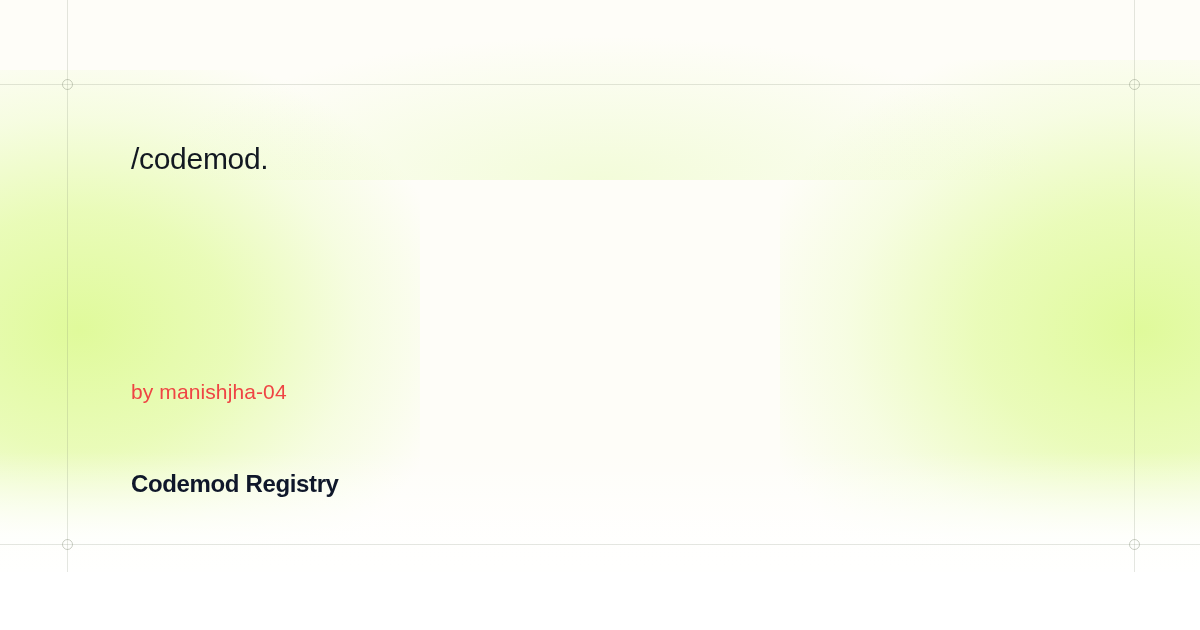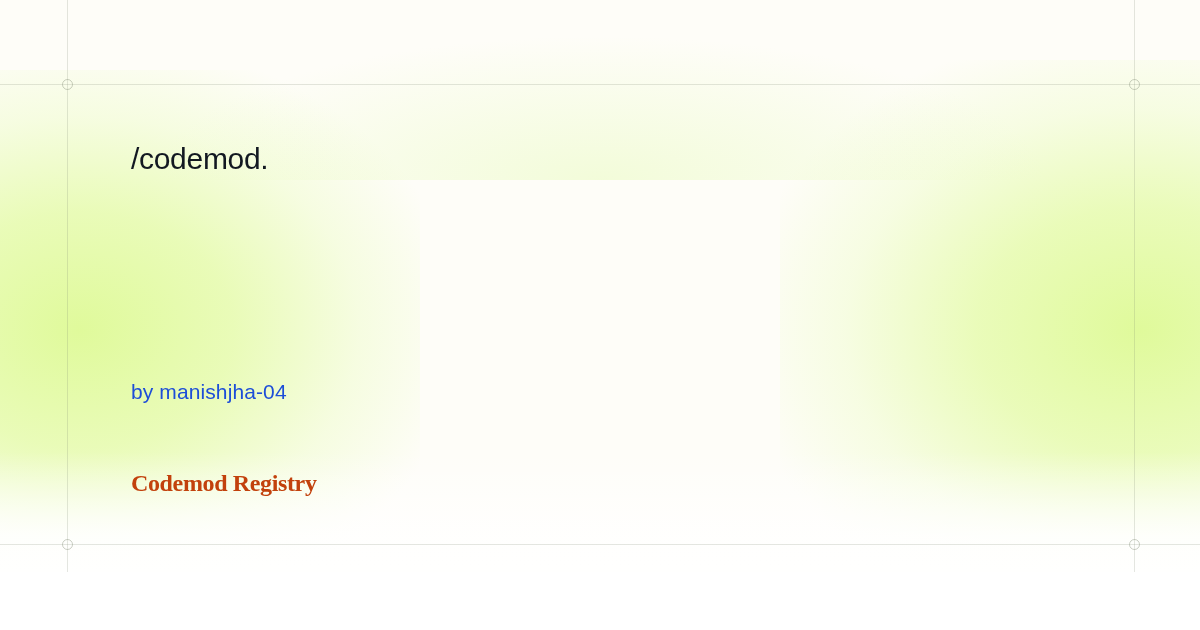--- a/index.html
+++ b/index.html
@@ -118,33 +118,32 @@
     white-space:nowrap;
     overflow:hidden;
   }
 
   #author-line {
     position:absolute;
     left:0; top:296px;
     font-size:21px;
     font-weight:400;
     letter-spacing:0.005em;
-    color:#1d4ed8;
+    color:#ef4444;
     white-space:nowrap;
   }
 
   #footer-label {
     position:absolute;
     left:0; top:386px;
     font-size:24px;
     font-weight:700;
     letter-spacing:-0.015em;
-    color:#c2410c;
+    color:#0f172a;
     white-space:nowrap;
-    font-family:Liberation Serif, serif;
   }
 </style>
 </head>
 <body>
 
 <div id="og-card">
 
   <div class="glow" id="glow-left"></div>
   <div class="glow" id="glow-right"></div>
   <div class="glow" id="glow-top"></div>

